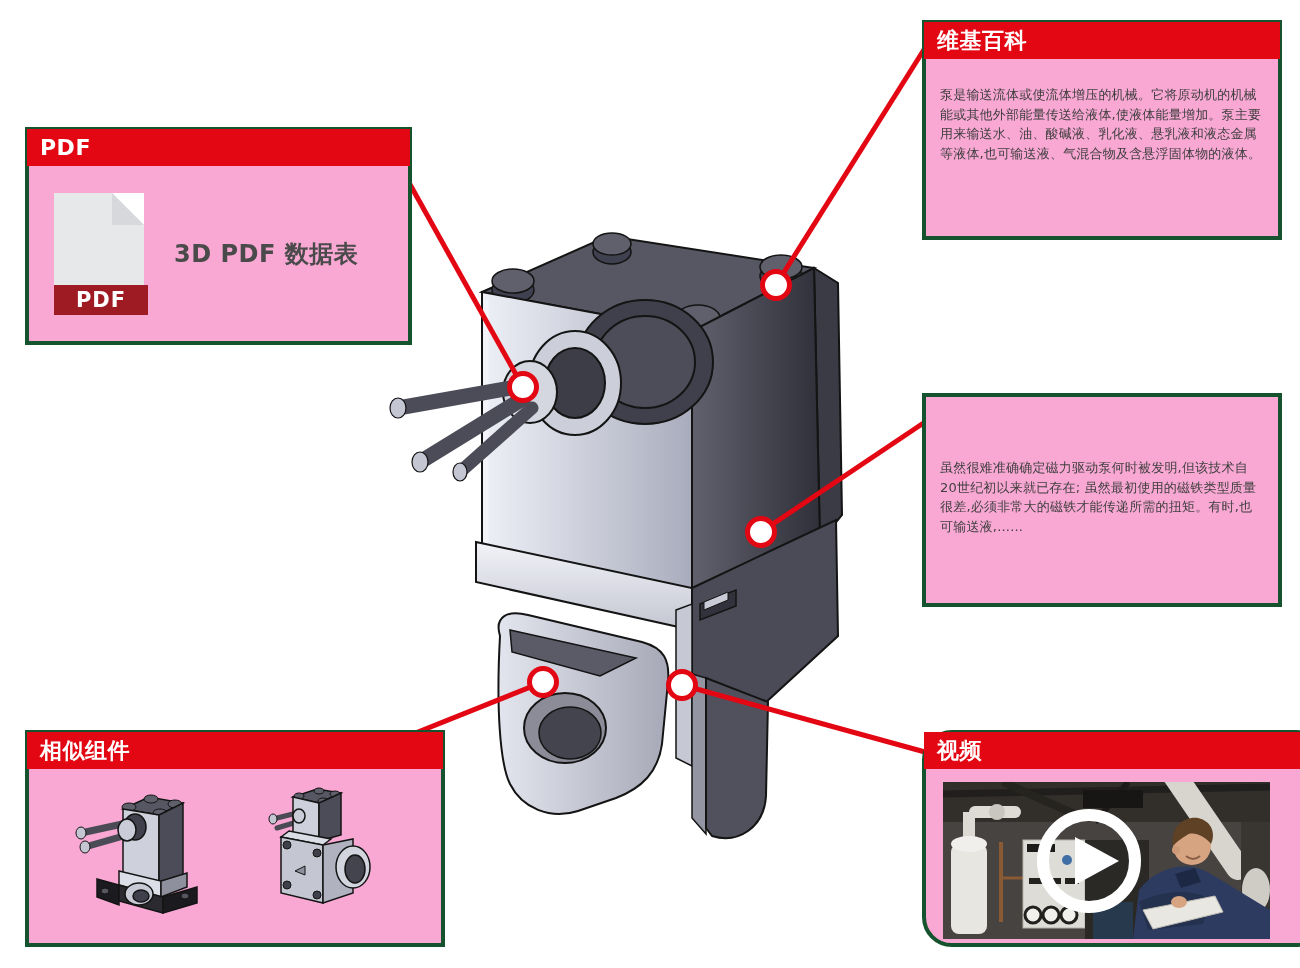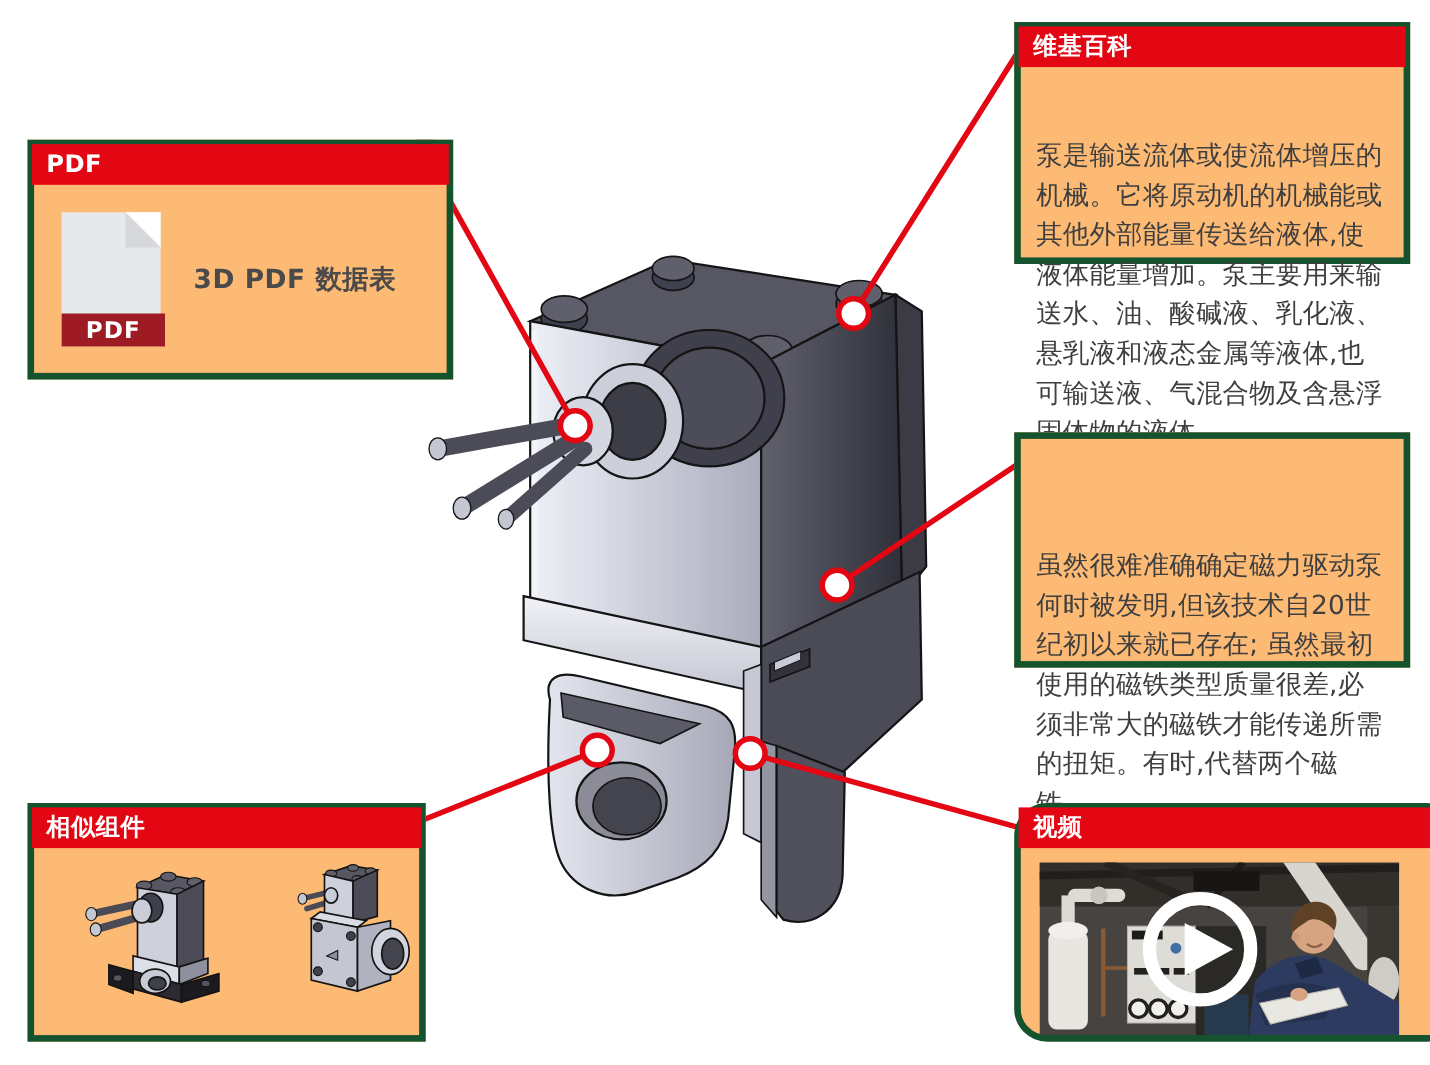--- a/index.html
+++ b/index.html
@@ -3,31 +3,30 @@
 <meta charset="utf-8">
 <style>
   * { margin:0; padding:0; box-sizing:border-box; }
   html,body { background:#ffffff; }
   body { font-family:"DejaVu Sans","Liberation Sans",sans-serif; }
   .stage { position:relative; width:1300px; height:968px; background:#ffffff; overflow:hidden; }
 
   svg.layer { position:absolute; left:0; top:0; }
 
   
-  .callout { position:absolute; background:#fdba74; border:6px solid #14532d; }
+  .callout { position:absolute; background:#f9a8d4; border:4px solid #14532d; }
   .callout-header {
     position:absolute; left:-2px; top:-2px; right:-2px; height:37px;
     background:#e30613; color:#ffffff; font-weight:bold; font-size:22px;
     line-height:37px; padding-left:13px; letter-spacing:0.5px;
   }
   .callout-body {
     position:absolute; left:0; right:0; top:35px; bottom:0;
-    padding:26px 14px 0 14px; color:#3f3f3f; font-size:24px; line-height:1.5;
+    padding:26px 14px 0 14px; color:#3f3f3f; font-size:13px; line-height:1.5;
     letter-spacing:0.2px;
-    margin-top:36px;
   }
 
   
   .pdf-row { position:absolute; left:0; right:0; top:35px; bottom:0; display:flex; align-items:center; padding-left:25px; cursor:pointer; }
   .pdf-icon { position:relative; width:90px; height:122px; flex:0 0 auto; }
   .pdf-page { position:absolute; inset:0; background:#e7e8ea; }
   .pdf-corner { position:absolute; top:0; right:0; width:0; height:0; border-top:32px solid #ffffff; border-left:32px solid transparent; }
   .pdf-fold { position:absolute; top:0; right:0; width:0; height:0; border-bottom:32px solid #d7d8db; border-right:32px solid transparent; }
   .pdf-band { position:absolute; left:0; right:-4px; bottom:0; height:30px; background:#9e1b24; color:#ffffff; font-weight:bold; font-size:21px; text-align:center; line-height:30px; letter-spacing:1px; }
   .pdf-label { margin-left:30px; color:#4a4a4a; font-size:24px; font-weight:600; letter-spacing:0.5px; }
@@ -152,24 +151,24 @@
       <div class="pdf-label">3D PDF 数据表</div>
     </div>
   </div>
 
   <div class="callout" style="left:922px; top:20px; width:360px; height:220px;">
     <div class="callout-header">维基百科</div>
     <div class="callout-body">泵是输送流体或使流体增压的机械。它将原动机的机械能或其他外部能量传送给液体,使液体能量增加。泵主要用来输送水、油、酸碱液、乳化液、悬乳液和液态金属等液体,也可输送液、气混合物及含悬浮固体物的液体。</div>
   </div>
 
   <div class="callout" style="left:922px; top:393px; width:360px; height:214px;">
-    <div class="callout-body">虽然很难准确确定磁力驱动泵何时被发明,但该技术自20世纪初以来就已存在; 虽然最初使用的磁铁类型质量很差,必须非常大的磁铁才能传递所需的扭矩。有时,代替两个磁铁,......</div>
-  </div>
-
-  <div class="callout" style="left:25px; top:730px; width:362px; height:217px;">
+    <div class="callout-body">虽然很难准确确定磁力驱动泵何时被发明,但该技术自20世纪初以来就已存在; 虽然最初使用的磁铁类型质量很差,必须非常大的磁铁才能传递所需的扭矩。有时,也可输送液,......</div>
+  </div>
+
+  <div class="callout" style="left:25px; top:730px; width:420px; height:217px;">
     <div class="callout-header">相似组件</div>
     <div class="similar-row">
 
       <svg class="similar-item" width="160" height="150" viewBox="0 0 160 150">
         <g stroke="#141414" stroke-width="1.5">
           <g stroke="#4a4b55" stroke-linecap="round">
             <path d="M 14,52 L 60,42" stroke-width="7"></path>
             <path d="M 18,66 L 60,54" stroke-width="7"></path>
           </g>
           <ellipse cx="14" cy="52" rx="5" ry="6" fill="#c4c6d2" stroke-width="1"></ellipse>

